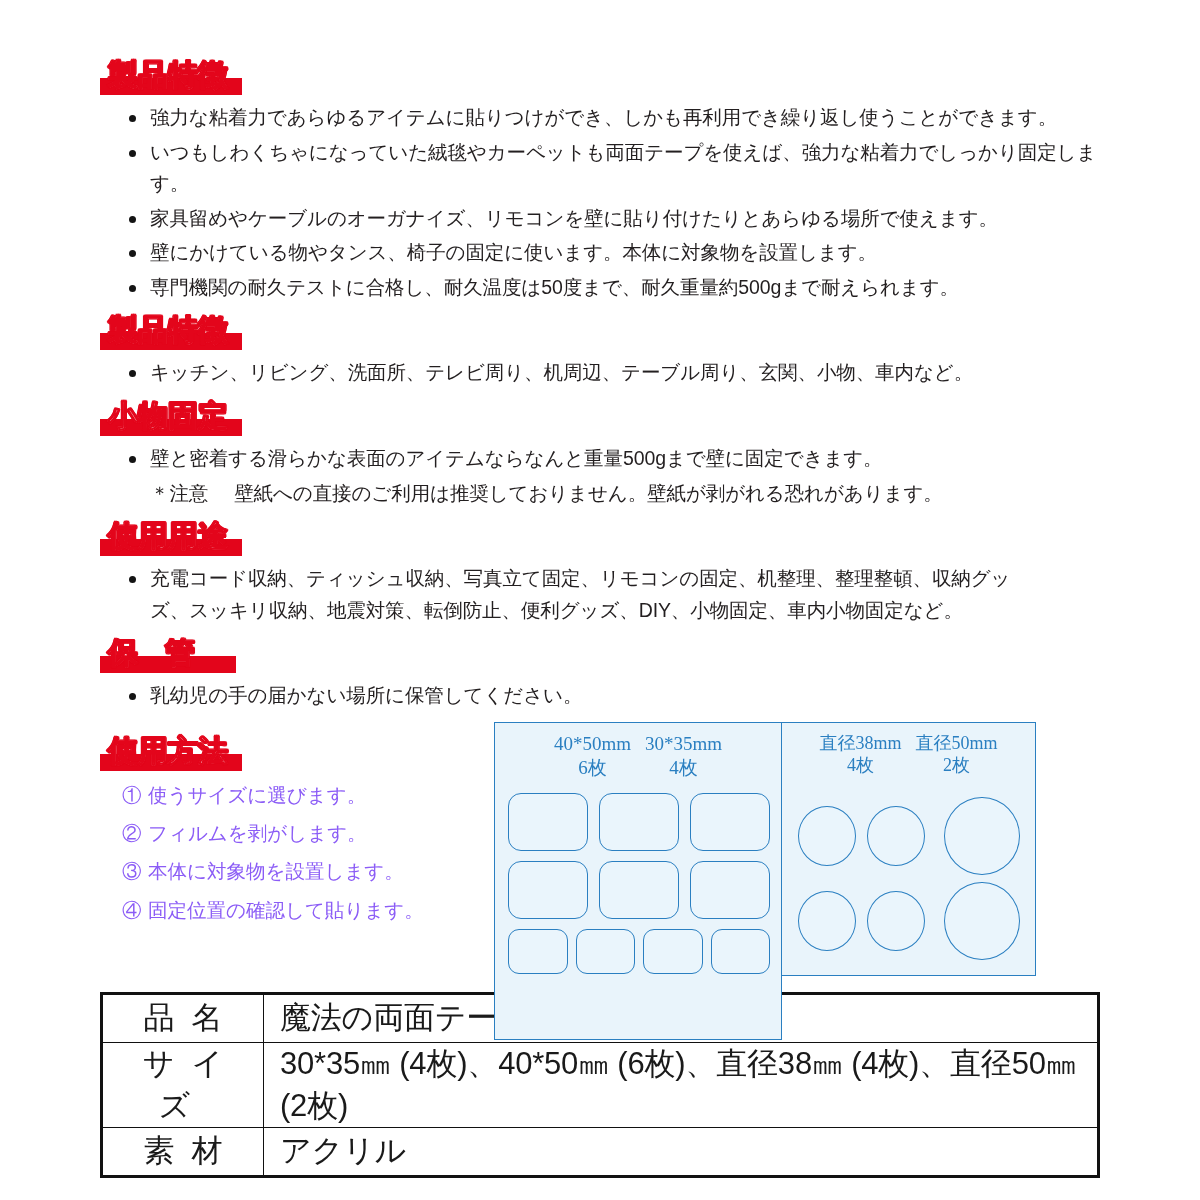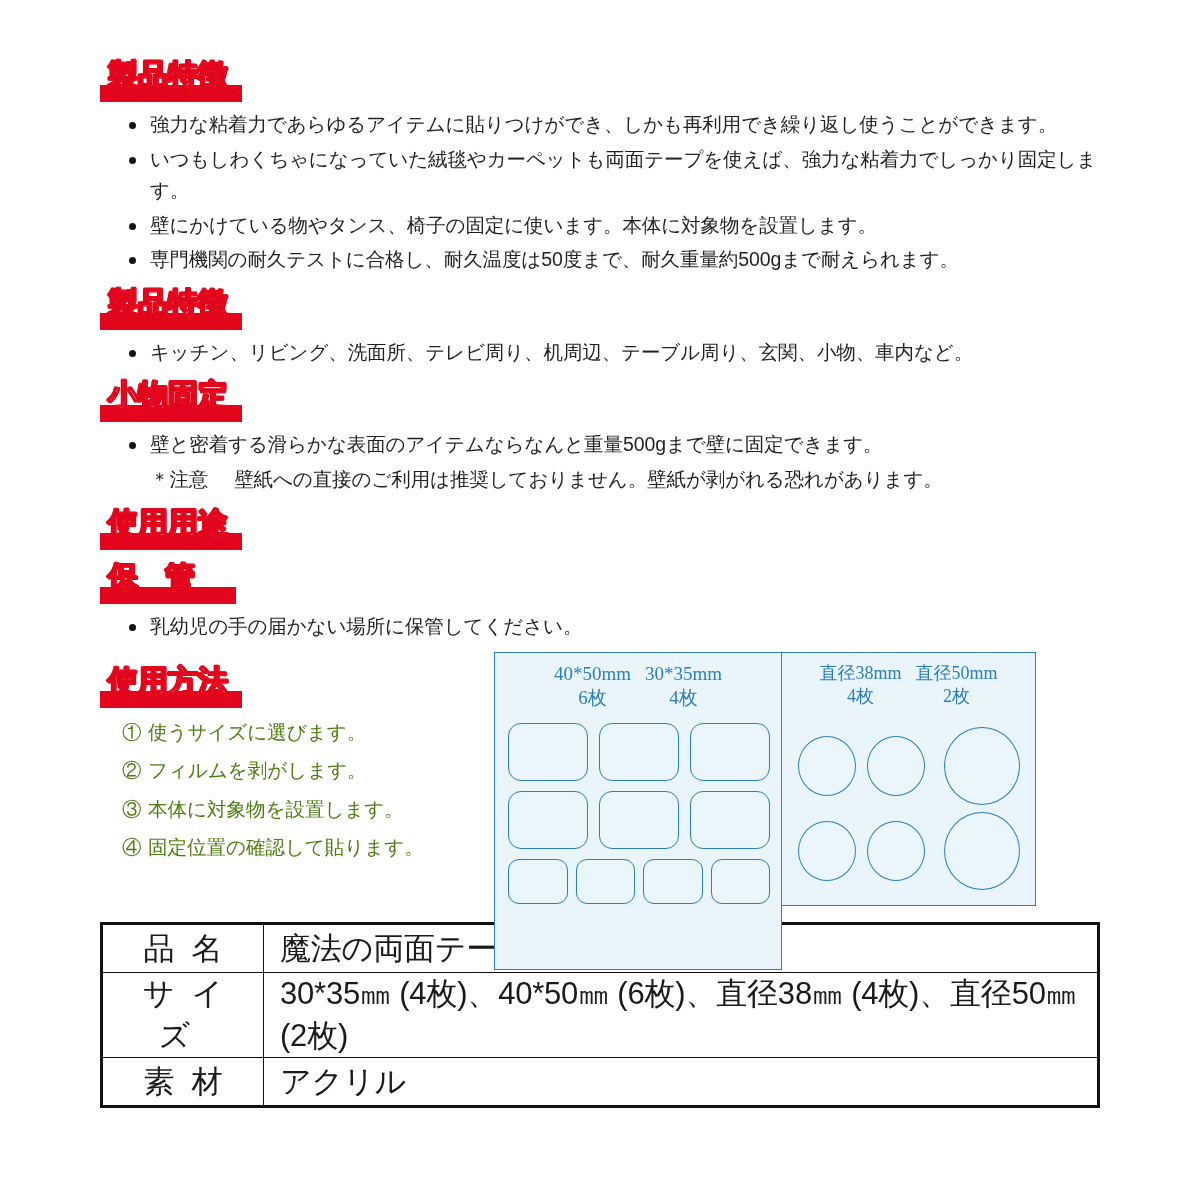--- a/index.html
+++ b/index.html
@@ -48,21 +48,21 @@
     font-size: 30px;
     font-weight: bold;
     color: #ffffff;
     -webkit-text-stroke: 1.2px #e3051b;
     text-shadow:
        1.4px 0 0 #e3051b, -1.4px 0 0 #e3051b,
        0 1.4px 0 #e3051b, 0 -1.4px 0 #e3051b,
        1px 1px 0 #e3051b, -1px -1px 0 #e3051b,
        1px -1px 0 #e3051b, -1px 1px 0 #e3051b;
     letter-spacing: 0px;
-    padding-bottom: 12px;
+    padding-bottom: 5px;
   }
   .sec-head.wide .txt { letter-spacing: 0.9em; padding-right: 0; }
 
   .sec-block { margin-bottom: 2px; }
   .head-gap-1 { margin-top: 0px; }
   .head-gap { margin-top: 12px; }
 
   
   ul.blist {
     list-style: none;
@@ -113,21 +113,21 @@
     width: 400px;
   }
   ol.steps {
     list-style: none;
     margin: 10px 0 0 0;
     padding: 0 0 0 22px;
   }
   ol.steps li {
     font-size: 19.5px;
     line-height: 1.5;
-    color: #4d7c0f;
+    color: #8b5cf6;
     margin-bottom: 9px;
     white-space: nowrap;
   }
   ol.steps li .num {
     display: inline-block;
     width: 26px;
     font-size: 19.5px;
   }
 
   
@@ -228,20 +228,21 @@
 <div class="page">
 
   <div class="sec-block head-gap-1">
     <div class="sec-head">
       <span class="bar"></span>
       <span class="txt">製品特徴</span>
     </div>
     <ul class="blist">
       <li>強力な粘着力であらゆるアイテムに貼りつけができ、しかも再利用でき繰り返し使うことができます。</li>
       <li>いつもしわくちゃになっていた絨毯やカーペットも両面テープを使えば、強力な粘着力でしっかり固定します。</li>
+      <li>家具留めやケーブルのオーガナイズ、リモコンを壁に貼り付けたりとあらゆる場所で使えます。</li>
       <li>壁にかけている物やタンス、椅子の固定に使います。本体に対象物を設置します。</li>
       <li>専門機関の耐久テストに合格し、耐久温度は50度まで、耐久重量約500gまで耐えられます。</li>
     </ul>
   </div>
 
   <div class="sec-block head-gap">
     <div class="sec-head">
       <span class="bar"></span>
       <span class="txt">製品特徴</span>
     </div>
@@ -259,20 +260,23 @@
       <li>壁と密着する滑らかな表面のアイテムならなんと重量500gまで壁に固定できます。</li>
     </ul>
     <div class="note-line"><span>＊注意</span><span class="note-gap"></span><span>壁紙への直接のご利用は推奨しておりません。壁紙が剥がれる恐れがあります。</span></div>
   </div>
 
   <div class="sec-block head-gap">
     <div class="sec-head">
       <span class="bar"></span>
       <span class="txt">使用用途</span>
     </div>
+    <ul class="blist">
+      <li style="max-width:880px">充電コード収納、ティッシュ収納、写真立て固定、リモコンの固定、机整理、整理整頓、収納グッズ、スッキリ収納、地震対策、転倒防止、便利グッズ、DIY、小物固定、車内小物固定など。</li>
+    </ul>
   </div>
 
   <div class="sec-block head-gap">
     <div class="sec-head wide">
       <span class="bar"></span>
       <span class="txt">保管</span>
     </div>
     <ul class="blist">
       <li>乳幼児の手の届かない場所に保管してください。</li>
     </ul>

